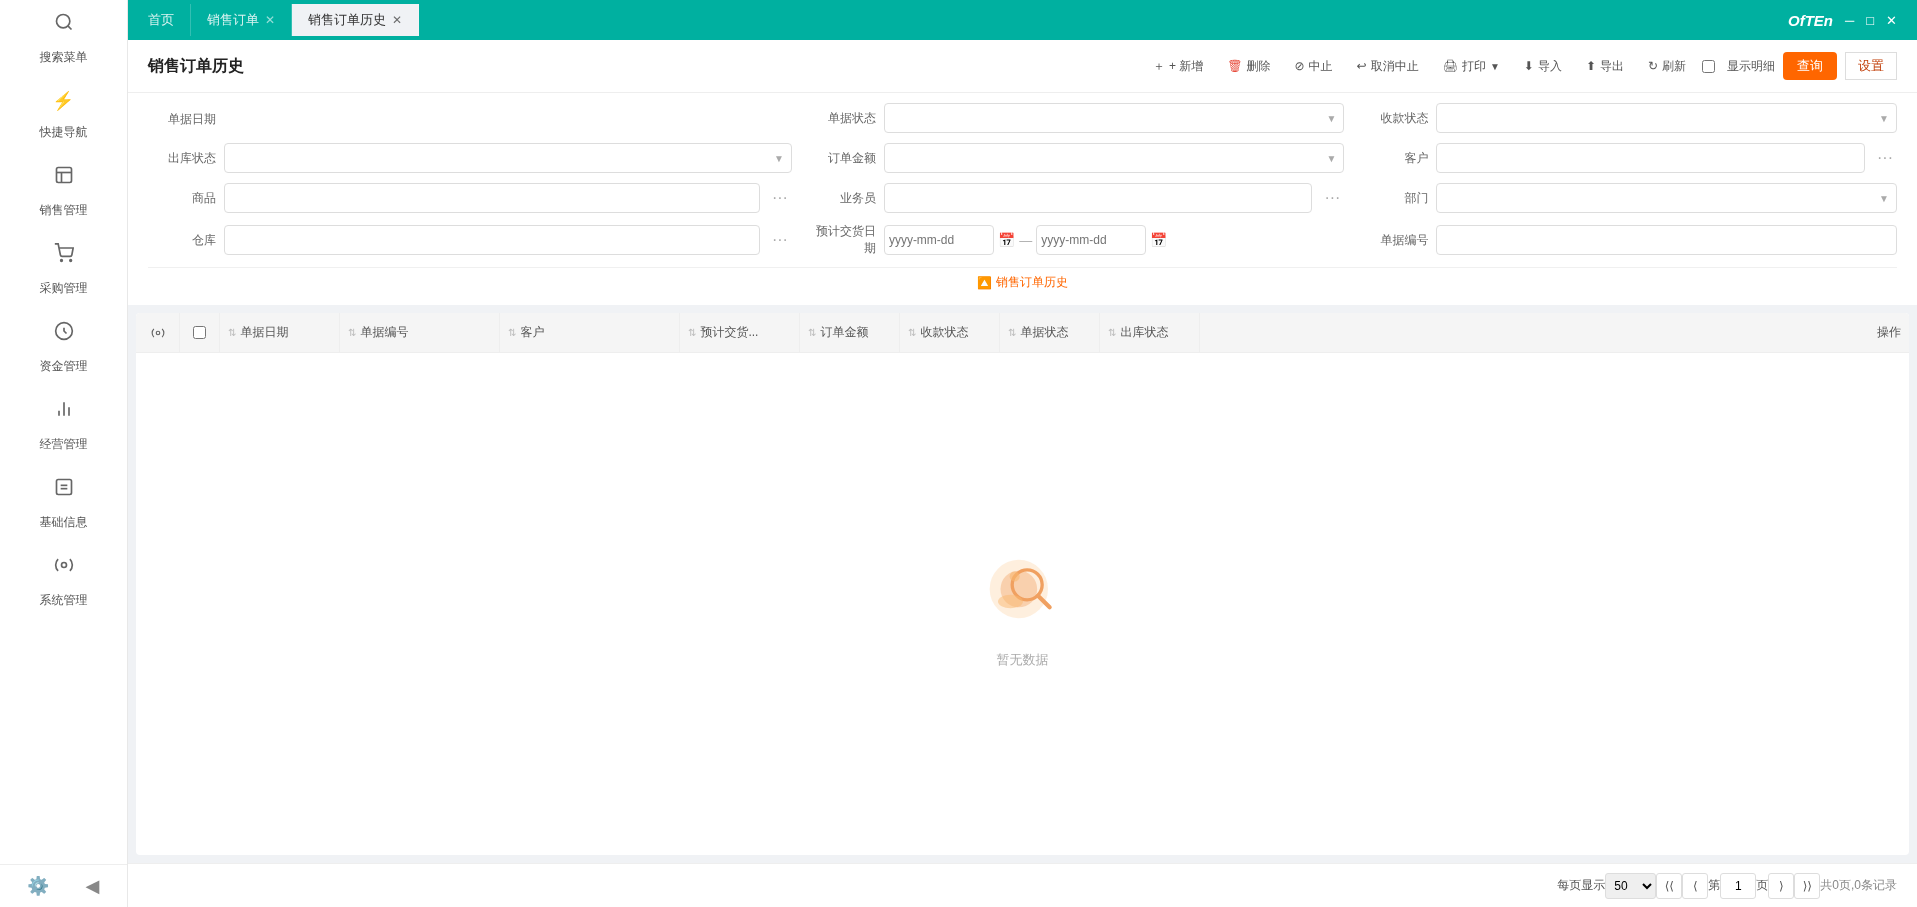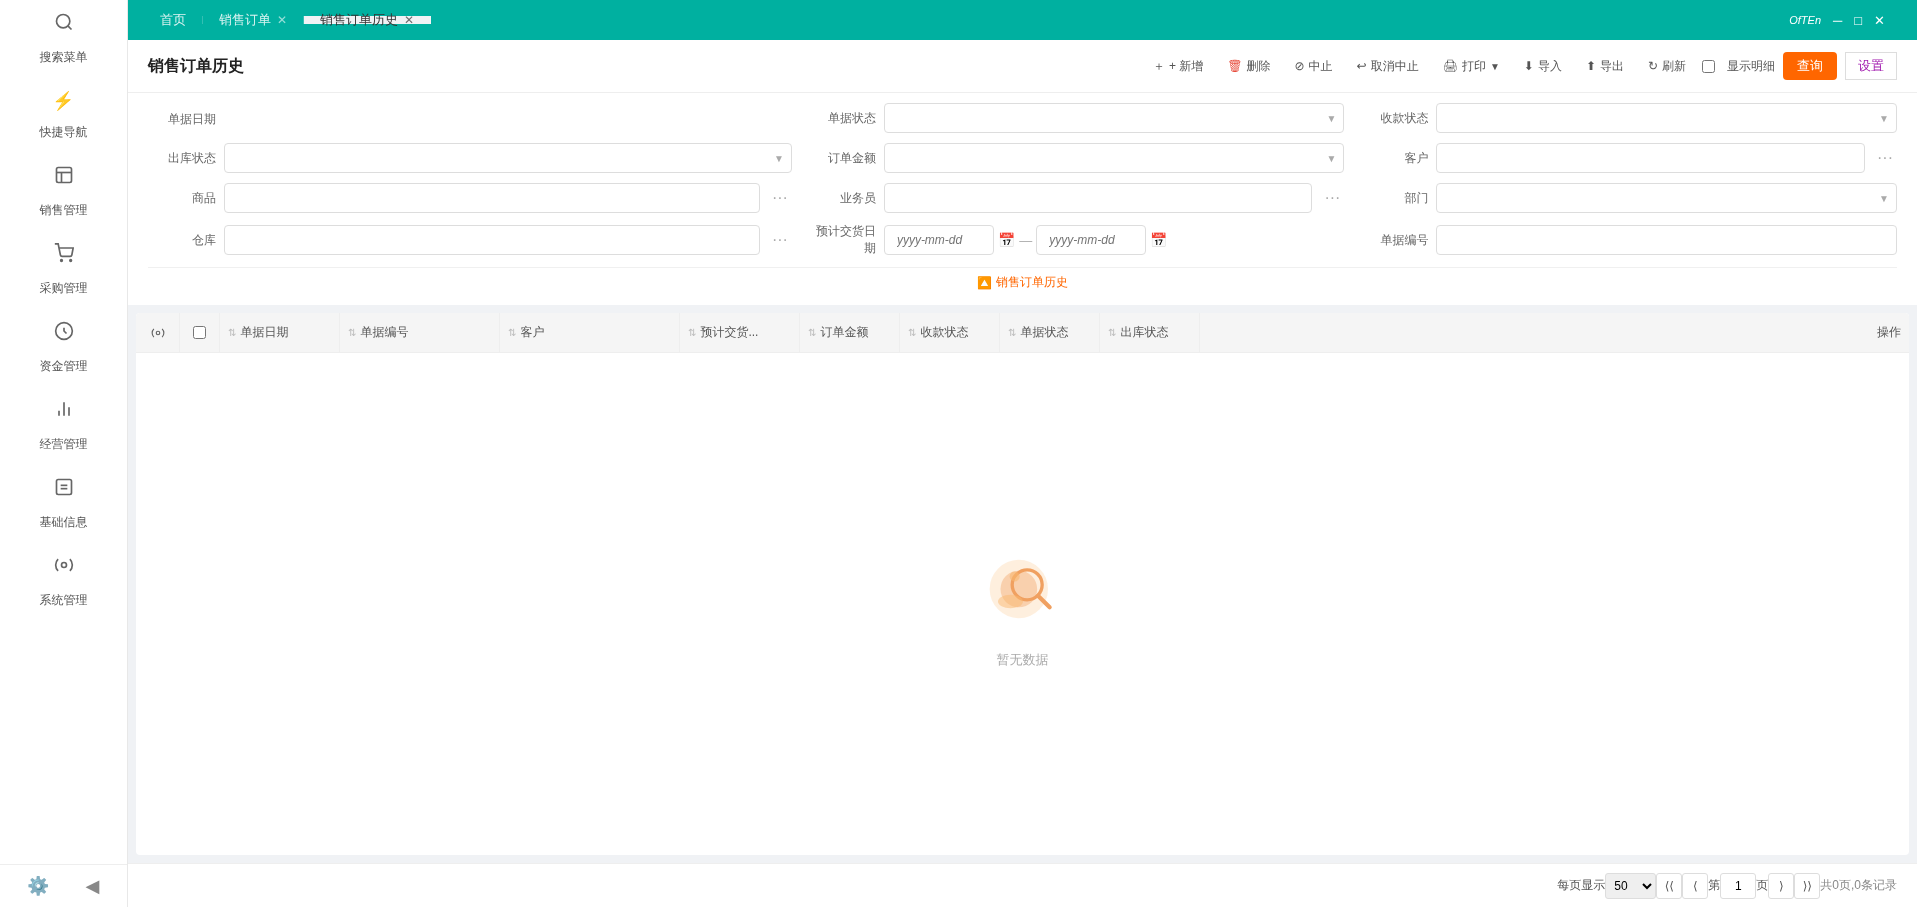--- a/index.html
+++ b/index.html
@@ -40,21 +40,21 @@
       flex-direction: column;
       overflow: hidden;
     }
 
     
     .topbar {
       background: #00b0a0;
       height: 40px;
       display: flex;
       align-items: center;
-      padding: 16px;
+      padding: 4px;
       flex-shrink: 0;
     }
     .topbar-tabs {
       display: flex;
       height: 100%;
       align-items: center;
     }
     .topbar-tab {
       height: 100%;
       display: flex;
@@ -117,21 +117,21 @@
       background: #ff6600;
       color: white;
       border-radius: 4px;
       padding: 5px 14px;
       font-size: 13px;
       cursor: pointer;
       border: none;
     }
     .toolbar-btn-secondary {
       background: white;
-      color: #a21caf;
+      color: #c2410c;
       border: 1px solid #ddd;
       border-radius: 0;
       padding: 4px 12px;
       font-size: 13px;
       cursor: pointer;
     }
     .display-toggle { display: flex; align-items: center; gap: 12px; font-size: 12px; color: #555; }
     .display-toggle input { cursor: pointer; }
     .filter-row {
       display: flex;
@@ -205,25 +205,24 @@
     }
     .date-input-group {
       display: flex;
       align-items: center;
       gap: 4px;
     }
     .date-input {
       height: 30px;
       border: 1px solid #ddd;
       border-radius: 4px;
-      padding: 0 12px;
+      padding: 0 4px;
       font-size: 12px;
       width: 110px;
       color: #bbb;
-      font-style: italic;
     }
     .date-icon { color: #aaa; font-size: 14px; cursor: pointer; }
 
     
     .table-area {
       flex: 1;
       background: #fff;
       margin: 8px;
       border-radius: 4px;
       display: flex;
@@ -433,21 +432,21 @@
       <div class="topbar-tab">
         <span>销售订单</span>
         <span class="close-icon">✕</span>
       </div>
       <div class="topbar-tab active">
         <span>销售订单历史</span>
         <span class="close-icon">✕</span>
       </div>
     </div>
     <div class="topbar-right">
-      <span style="font-style:italic;font-weight:normal;font-size:11px;">OfTEn</span>
+      <span style="font-style:italic;font-weight:bold;font-size:15px;">OfTEn</span>
       <span>─</span>
       <span>□</span>
       <span>✕</span>
     </div>
   </div>
 
   <div class="content">
 
     <div class="page-header">
       <span class="page-title">销售订单历史</span>

